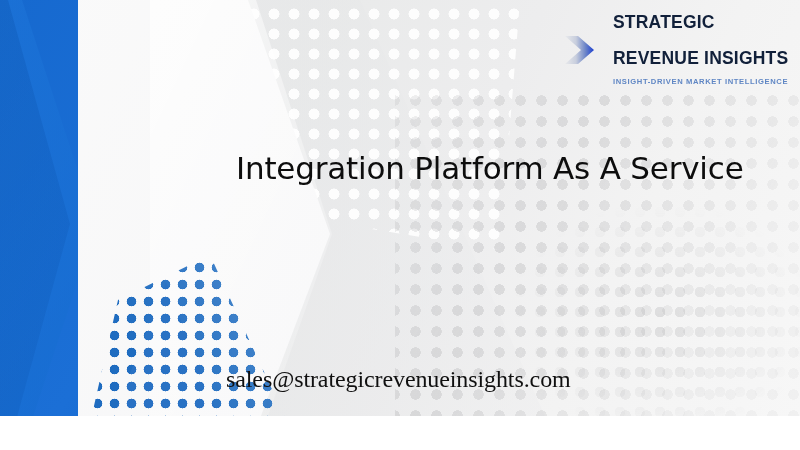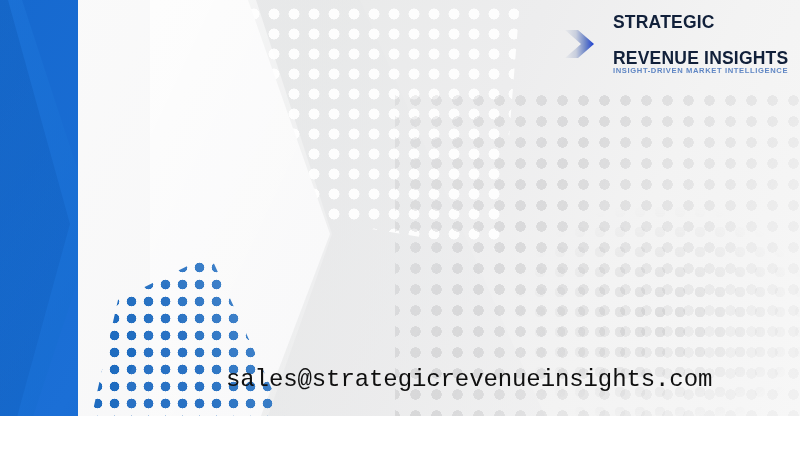--- a/index.html
+++ b/index.html
@@ -108,21 +108,21 @@
   .logo-text{display:flex;flex-direction:column;line-height:1;}
   .logo-l1,.logo-l2{
     font-family:"Liberation Sans", sans-serif;
     font-weight:bold;
     font-size:17.5px;
     letter-spacing:.2px;
     color:#11203a;
   }
   .logo-l2{margin-top:18px;}
   .logo-tag{
-    margin-top:0;
+    margin-top:11px;
     font-family:"Liberation Sans", sans-serif;
     font-size:7.6px;
     font-weight:bold;
     letter-spacing:.62px;
     color:#5f86c4;
     white-space:nowrap;
   }
 
   
   .title{
@@ -131,21 +131,21 @@
     font-family:"DejaVu Sans", sans-serif;
     font-size:31px;
     font-weight:400;
     color:#0d0d0d;
     white-space:nowrap;
     letter-spacing:-.2px;
   }
   .email{
     position:absolute;
     left:226px;top:366px;
-    font-family:Liberation Mono, monospace;
+    font-family:Liberation Serif, serif;
     font-size:24px;
     font-weight:400;
     color:#101010;
     white-space:nowrap;
     letter-spacing:-.1px;
   }
 </style>
 </head>
 <body>
 
@@ -180,16 +180,17 @@
         <path d="M3 8 L16 8 L32 22 L16 36 L3 36 L19 22 Z" fill="url(#chevGrad)"></path>
       </svg>
     </span>
     <span class="logo-text">
       <span class="logo-l1">STRATEGIC</span>
       <span class="logo-l2">REVENUE INSIGHTS</span>
       <span class="logo-tag">INSIGHT-DRIVEN MARKET INTELLIGENCE</span>
     </span>
   </div>
 
+  <div class="title">Integration Platform As A Service</div>
 
   <div class="email">sales@strategicrevenueinsights.com</div>
 
 </div>
 
 </body></html>

